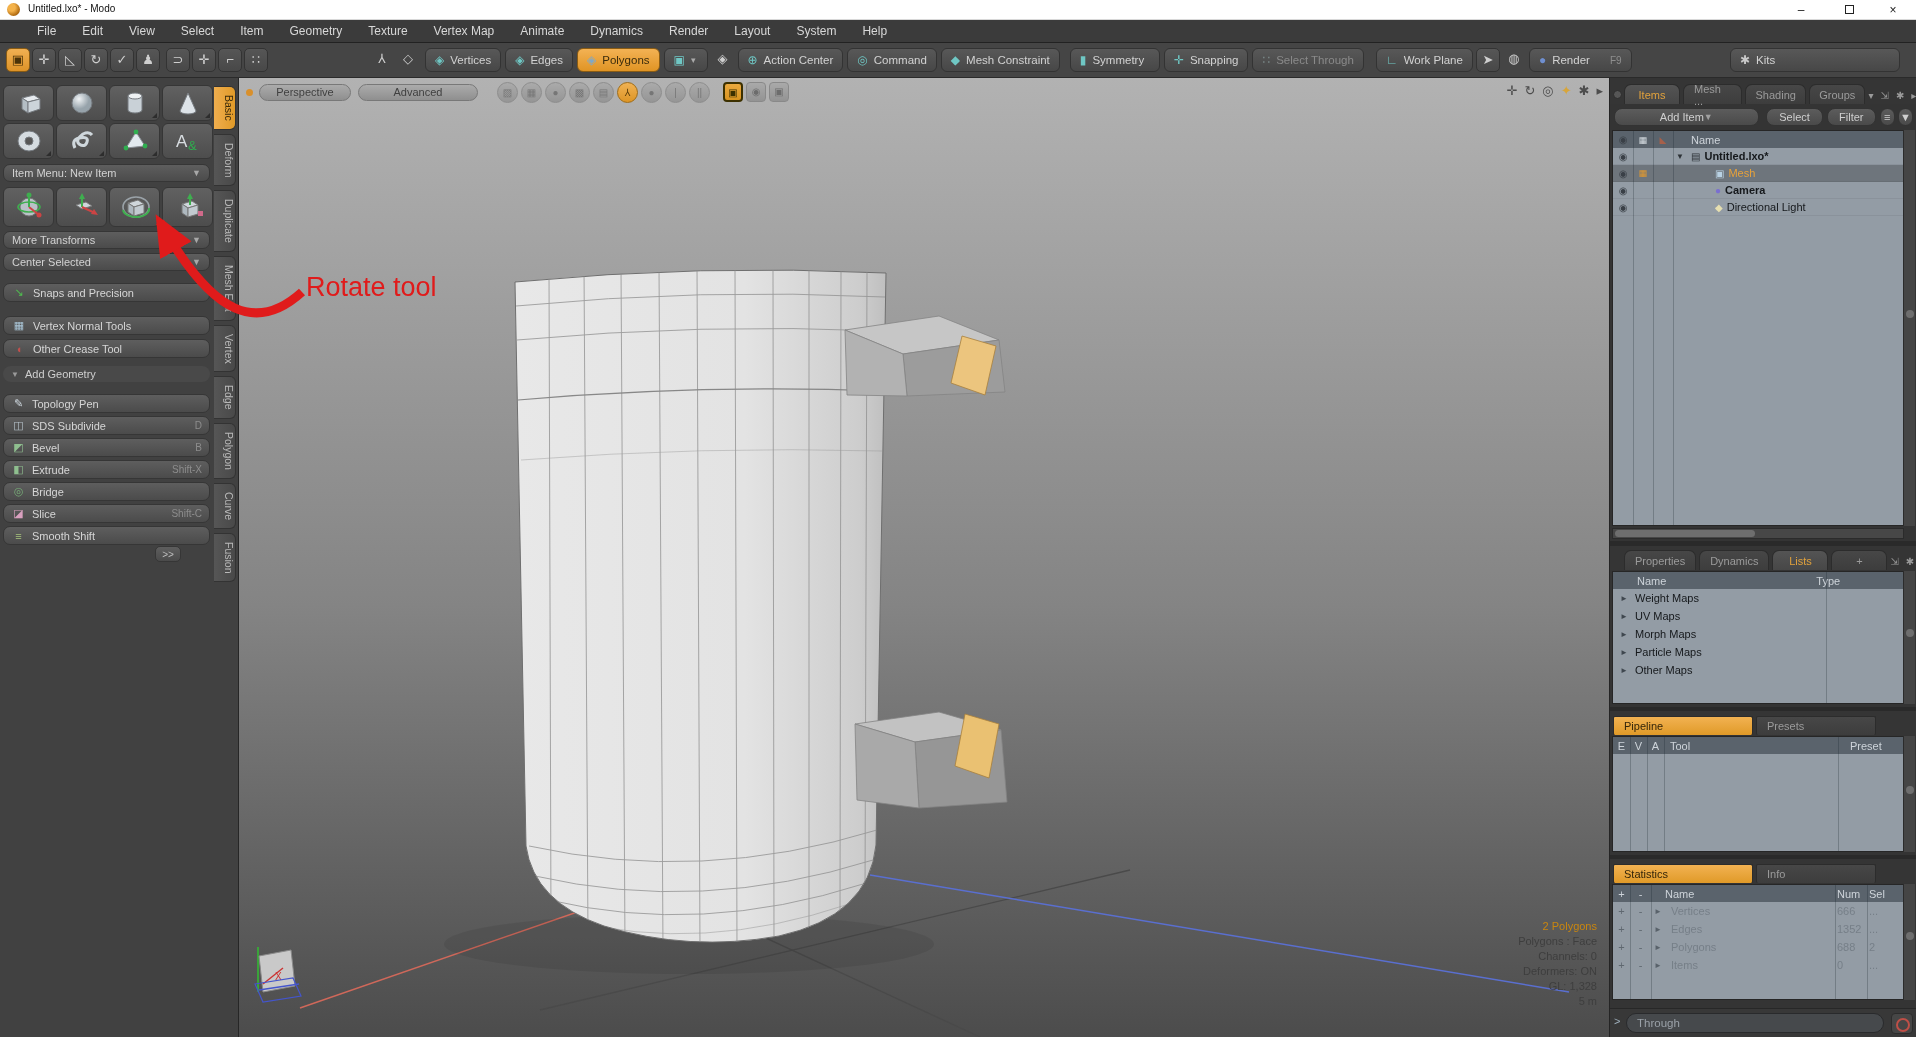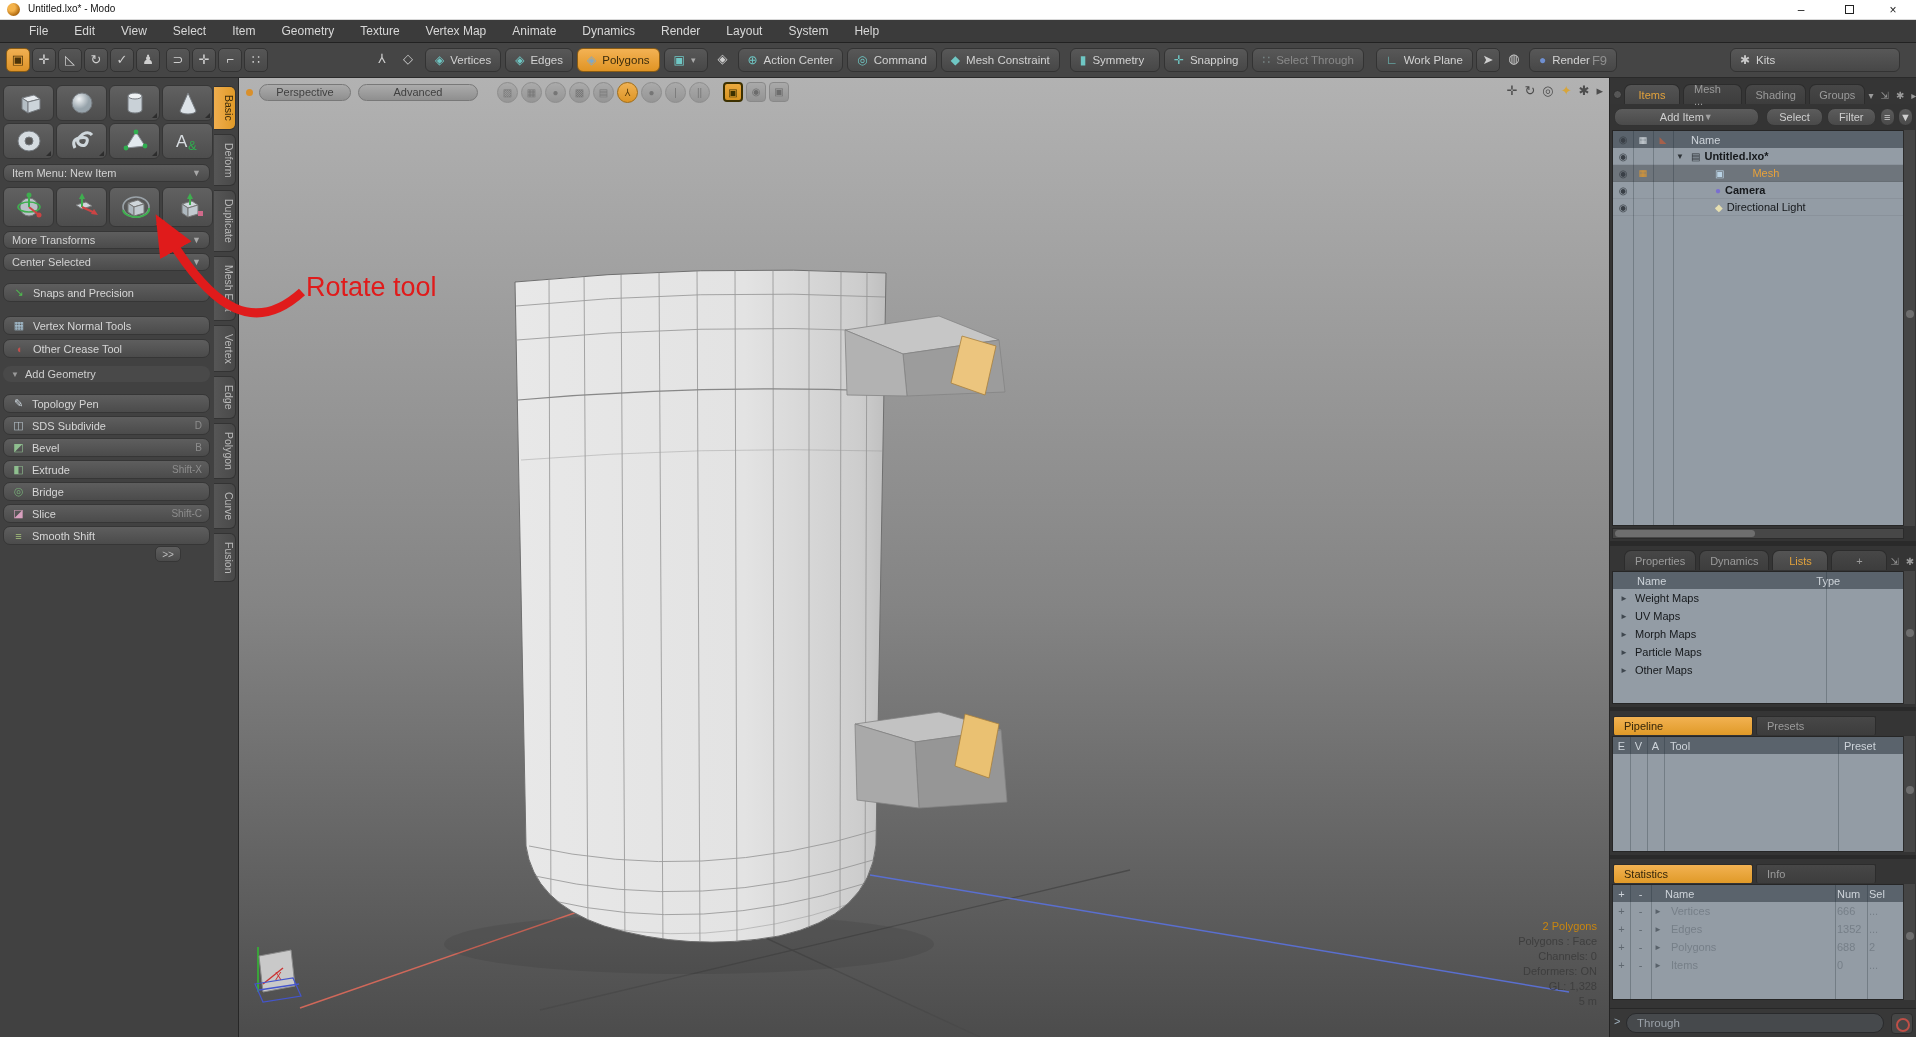--- a/index.html
+++ b/index.html
@@ -11,38 +11,38 @@
               border-bottom:1px solid #d8d8d8; }
   .app-icon { position:absolute; left:7px; top:3px; width:13px; height:13px; border-radius:50%;
               background:radial-gradient(circle at 35% 35%, #f4b24a 30%, #b06a10 70%, #5a3406 100%); }
   .title-text { position:absolute; left:28px; top:3px; font-size:10px; color:#111; }
   .wc { position:absolute; top:2px; width:30px; height:16px; text-align:center; font-size:12px;
         color:#222; line-height:16px; }
   .wc-restore-box { display:inline-block; width:9px; height:9px; border:1px solid #222; margin-top:3px; }
 
   
   .menubar { position:absolute; left:0; top:20px; width:1916px; height:23px; background:#3b3b3b;
-             border-bottom:1px solid #222; display:flex; align-items:center; padding-left:16px; }
+             border-bottom:1px solid #222; display:flex; align-items:center; padding-left:24px; }
   .menu-item { color:#d8d8d8; font-size:12px; padding:0 13px; cursor:default; }
 
   
   .toolbar { position:absolute; left:0; top:43px; width:1916px; height:35px; background:#454545;
              border-bottom:1px solid #2a2a2a; display:flex; align-items:center; }
   .tb-icon { width:24px; height:24px; margin:0 1px; border-radius:5px; background:linear-gradient(#565656,#484848);
              border:1px solid #333; color:#cfcfcf; font-size:13px; text-align:center; line-height:22px; }
   .tb-icon.orange { background:linear-gradient(#f0b053,#dd9328); color:#4a3208; border-color:#8a5c14; }
   .tb-btn { height:24px; margin:0 2px; border-radius:6px; background:linear-gradient(#585858,#474747);
             border:1px solid #333; color:#d2d2d2; font-size:11.5px; display:flex; align-items:center;
             padding:0 9px; white-space:nowrap; }
   .tb-btn .tbi { margin-right:6px; font-size:12px; color:#6fc7c4; }
   .tb-btn.orange { background:linear-gradient(#f3b254,#e09424); color:#3c2c0c; border-color:#8a5c14; }
   .tb-btn.orange .tbi { color:#7fa8c8; }
   .tb-btn.ghost { color:#8a8a8a; }
   .tb-spacer { width:10px; }
-  .dim { color:#8f8f8f; margin-left:2px; font-size:13px; }
+  .dim { color:#8f8f8f; margin-left:20px; font-size:10px; }
 
   
   .left-panel { position:absolute; left:0; top:78px; width:239px; height:959px; background:#414141;
                 border-right:1px solid #262626; }
   .lp-content { position:absolute; left:0; top:0; width:213px; height:100%; }
   .prim-grid { position:absolute; left:3px; top:7px; display:grid; grid-template-columns:repeat(4,51px);
                grid-auto-rows:36px; gap:2px; }
   .prim-btn { background:linear-gradient(#616161,#4d4d4d); border:1px solid #363636; border-radius:6px;
               display:flex; align-items:center; justify-content:center; position:relative; }
   .corner:after { content:""; position:absolute; right:2px; bottom:2px; border-left:5px solid transparent;
@@ -641,21 +641,21 @@
           <span class="bold">Untitled.lxo*</span>
         </div>
 
         <div class="trow sel">
           <span class="c-eye">◉</span>
           <span class="c-grid" style="color: rgb(226, 153, 47);">▦</span>
           <span class="c-pin"></span>
           <span class="c-disc"></span>
           <span style="padding-left: 28px;"></span>
           <span class="tg" style="color: rgb(185, 210, 228);">▣</span>
-          <span style="color: rgb(232, 162, 59); margin-left: 24px;">Mesh</span>
+          <span style="color: rgb(232, 162, 59);">Mesh</span>
         </div>
 
         <div class="trow">
           <span class="c-eye">◉</span>
           <span class="c-grid"></span>
           <span class="c-pin"></span>
           <span class="c-disc"></span>
           <span style="padding-left: 28px;"></span>
           <span class="tg" style="color: rgb(122, 111, 208);">●</span>
           <span class="bold">Camera</span>
@@ -744,21 +744,21 @@
   <div class="rtab selorange">Pipeline</div>
       <div class="rtab flat">Presets</div>
     </div>
   <div class="table-wrap" style="top:658px; height:116px">
     <div class="thead">
 
     <span class="pcol" style="width: 17px; padding-left: 0px; text-align: center;">E</span>
         <span class="pcol" style="width: 17px; padding-left: 0px; text-align: center;">V</span>
         <span class="pcol" style="width: 17px; padding-left: 0px; text-align: center;">A</span>
         <span class="pcol" style="width: 174px; padding-left: 6px; text-align: left;">Tool</span>
-        <span class="pcol" style="width: 60px; padding-left: 6px; text-align: left;">Preset</span>
+        <span class="pcol" style="width: 60px; padding-left: 12px; text-align: left;">Preset</span>
       </div>
     <div class="col-line" style="left:17px"></div>
     <div class="col-line" style="left:34px"></div>
     <div class="col-line" style="left:51px"></div>
     <div class="col-line" style="left:225px"></div>
   </div>
   <div class="rail" style="top:658px; height:116px">
       <div class="notch" style="top:50px"></div>
     </div>
 

